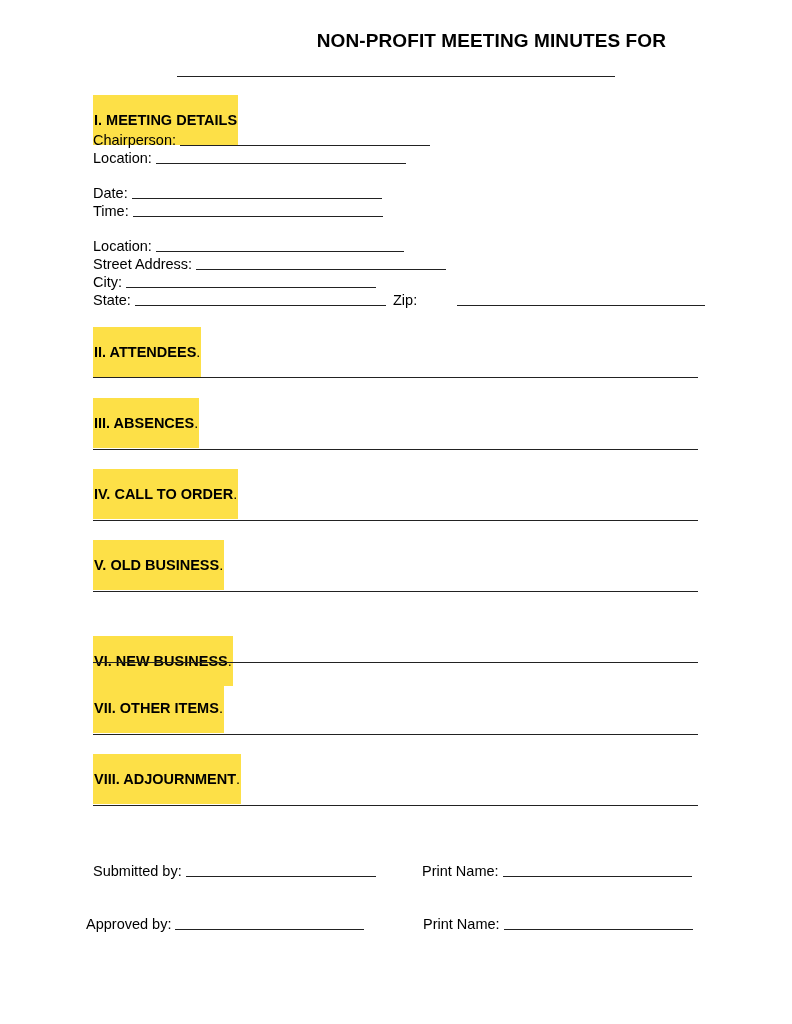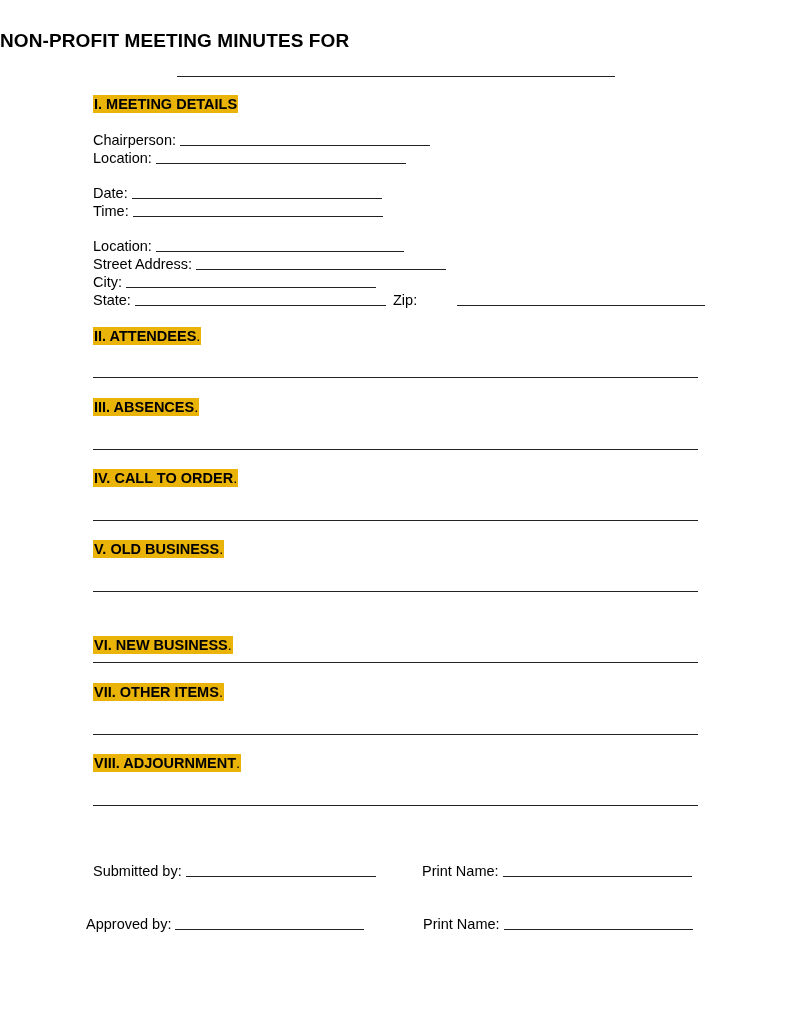--- a/index.html
+++ b/index.html
@@ -1,30 +1,30 @@
 <!DOCTYPE html>
 <html><head>
   <meta charset="utf-8">
   <style>
     html, body { margin: 0; padding: 0; background: #ffffff; }
     body {
       width: 792px; height: 1024px; position: relative; overflow: hidden;
       font-family: "Liberation Sans", sans-serif; color: #000;
     }
     .title {
-      position: absolute; left: 0; width: 666px; top: 30px; text-align: left;
+      position: absolute; left: 0; width: 666px; top: 30px; text-align: right;
       font-weight: bold; font-size: 19px; letter-spacing: 0.1px;
     }
     .title-line {
       position: absolute; left: 177px; width: 438px; top: 76px; height: 0;
       border-top: 1.5px solid #222;
     }
     .hl {
-      position: absolute; background: #eab308; font-weight: bold; font-size: 14.5px;
-      line-height: 18px; padding: 0 1px; white-space: nowrap;
+      position: absolute; background: #fde047; font-weight: bold; font-size: 14.5px;
+      line-height: 18px; padding: 16px 1px; white-space: nowrap;
     }
     .hl .dot { font-weight: normal; }
     .field {
       position: absolute; font-size: 14.5px; line-height: 18px; white-space: nowrap;
       display: flex; align-items: flex-start;
     }
     .field .blank {
       display: inline-block; border-bottom: 1.3px solid #222; height: 14px; margin-left: 4px;
     }
     .rule {

